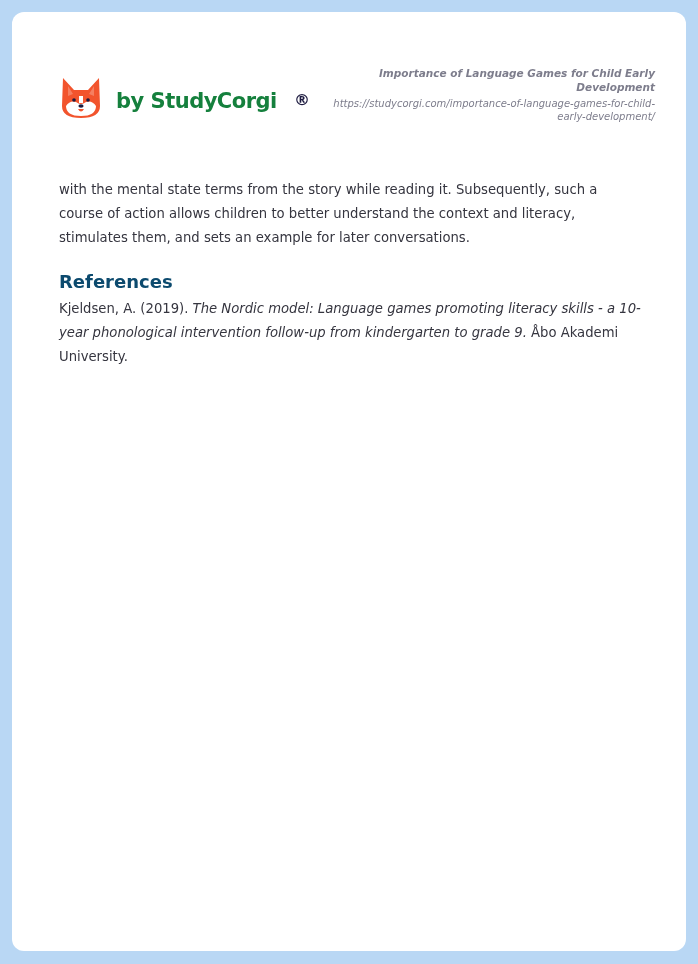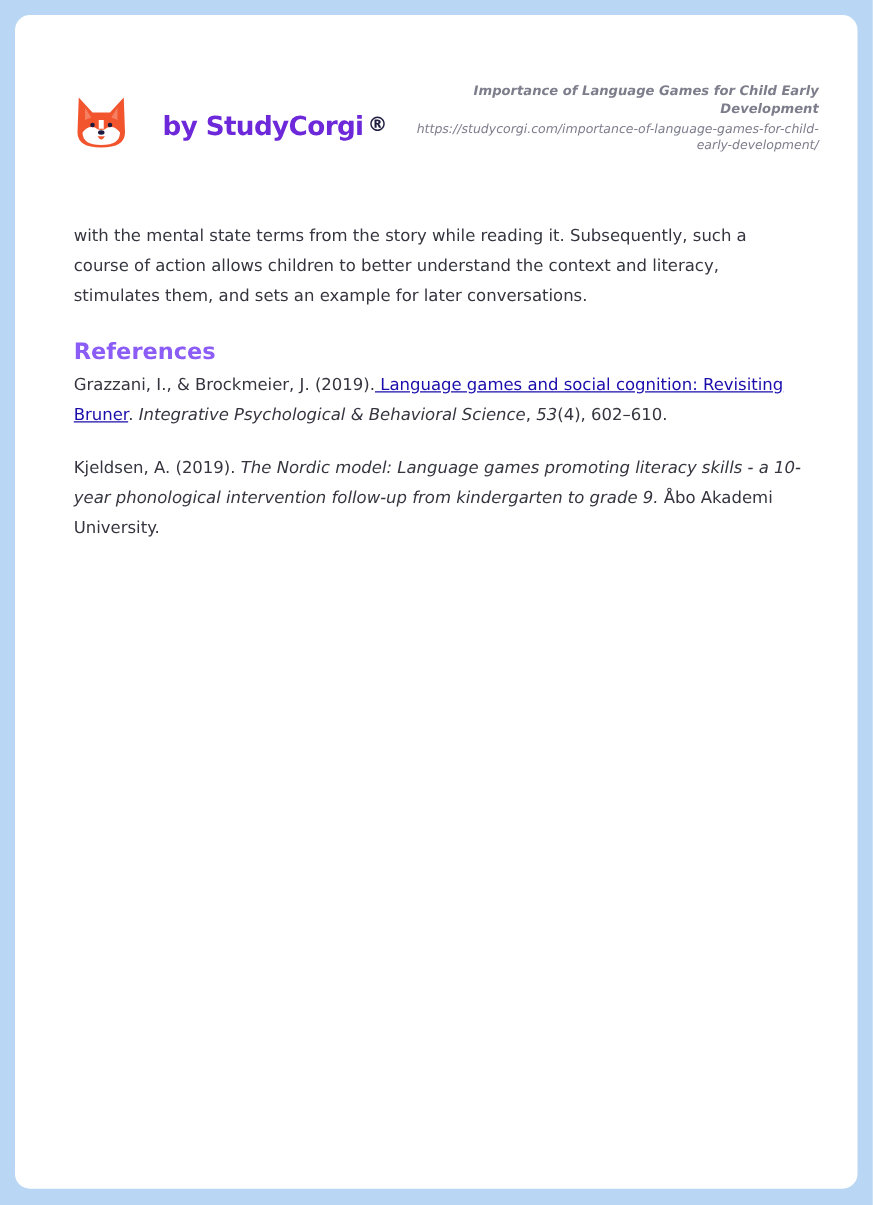--- a/index.html
+++ b/index.html
@@ -20,26 +20,26 @@
       position: absolute;
       left: 0; top: 0; width: 100%; height: 150px;
     }
     .logo {
       position: absolute;
       left: 48px; top: 64px;
       display: flex; align-items: center;
     }
     .logo svg { display: block; }
     .logo-text {
-      margin-left: 28px;
+      margin-left: 14px;
       margin-top: 6px;
       font-family: "DejaVu Sans", sans-serif;
       font-weight: bold;
       font-size: 21px;
-      color: #6d28d9;
+      color: #15803d;
       letter-spacing: -0.5px;
     }
     .logo-reg {
       position: absolute;
       left: 234px; top: 14px;
       font-size: 16px;
       color: #1c1a3f;
       font-weight: bold;
     }
     .doc-meta {
@@ -69,21 +69,21 @@
       width: 582px;
       color: #35353f;
       font-size: 13.2px;
       line-height: 24px;
     }
     .content p { margin: 0; }
     .refs-heading {
       margin-top: 17px;
       font-size: 18px;
       font-weight: bold;
-      color: #8b5cf6;
+      color: #0c4a6e;
       line-height: 30px;
     }
     .ref { margin-top: 10px; }
     .ref + .ref { margin-top: 18px; }
     .ref a { color: #1a0dab; text-decoration: underline; }
     .ref i { font-style: italic; }
   </style>
 </head>
 <body>
 
@@ -107,17 +107,16 @@
     <div class="doc-meta">
       <div class="doc-title">Importance of Language Games for Child Early Development</div>
       <div class="doc-url">https://studycorgi.com/importance-of-language-games-for-child-early-development/</div>
     </div>
   </div>
 
   <div class="content">
     <p>with the mental state terms from the story while reading it. Subsequently, such a course of action allows children to better understand the context and literacy, stimulates them, and sets an example for later conversations.</p>
     <h2 class="refs-heading">References</h2>
 
-    <p class="ref"><span>Grazzani, I., &amp; Brockmeier, J. (2019).</span><a href="#"> Language games and social cognition: Revisiting Bruner</a><span>. </span><i>Integrative Psychological &amp; Behavioral Science</i><span>, </span><i>53</i><span>(4), 602–610.</span></p>
 
     <p class="ref"><span>Kjeldsen, A. (2019). </span><i>The Nordic model: Language games promoting literacy skills - a 10-year phonological intervention follow-up from kindergarten to grade 9.</i><span> Åbo Akademi University.</span></p>
   </div>
 </div>
 
 </body></html>

